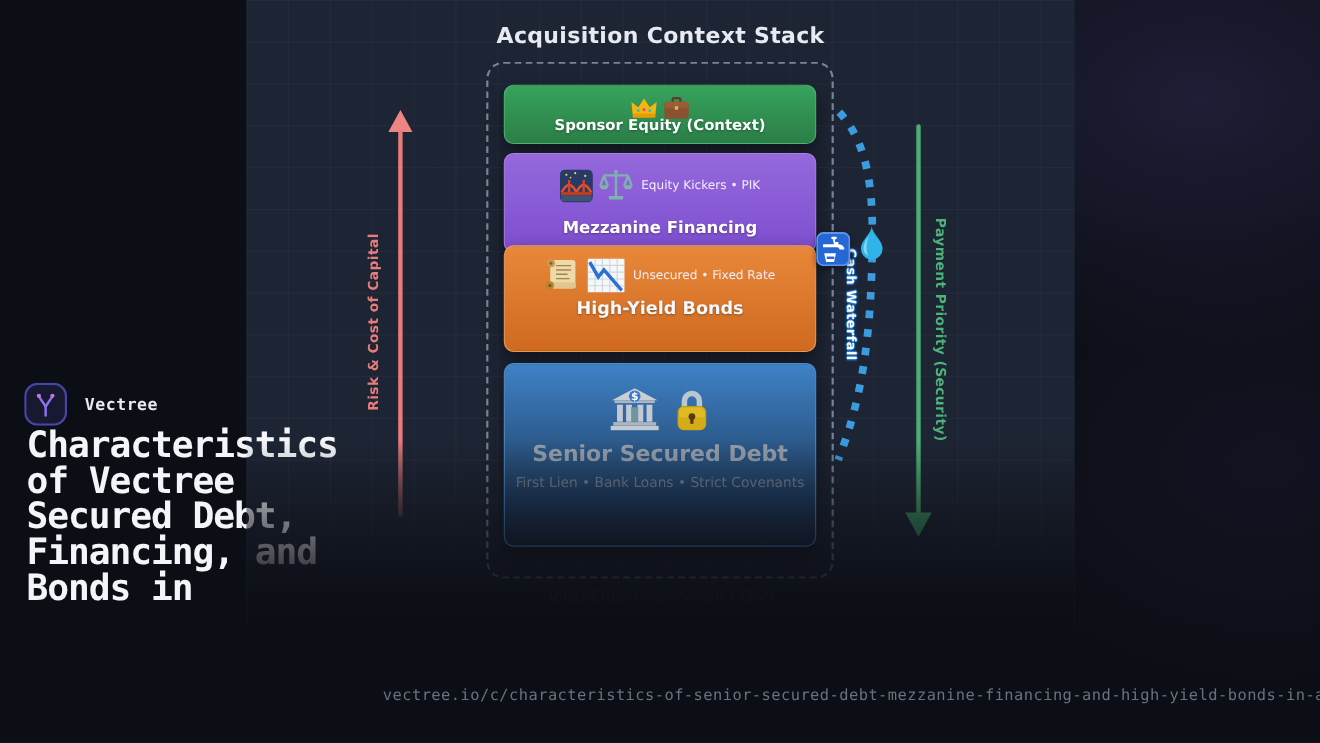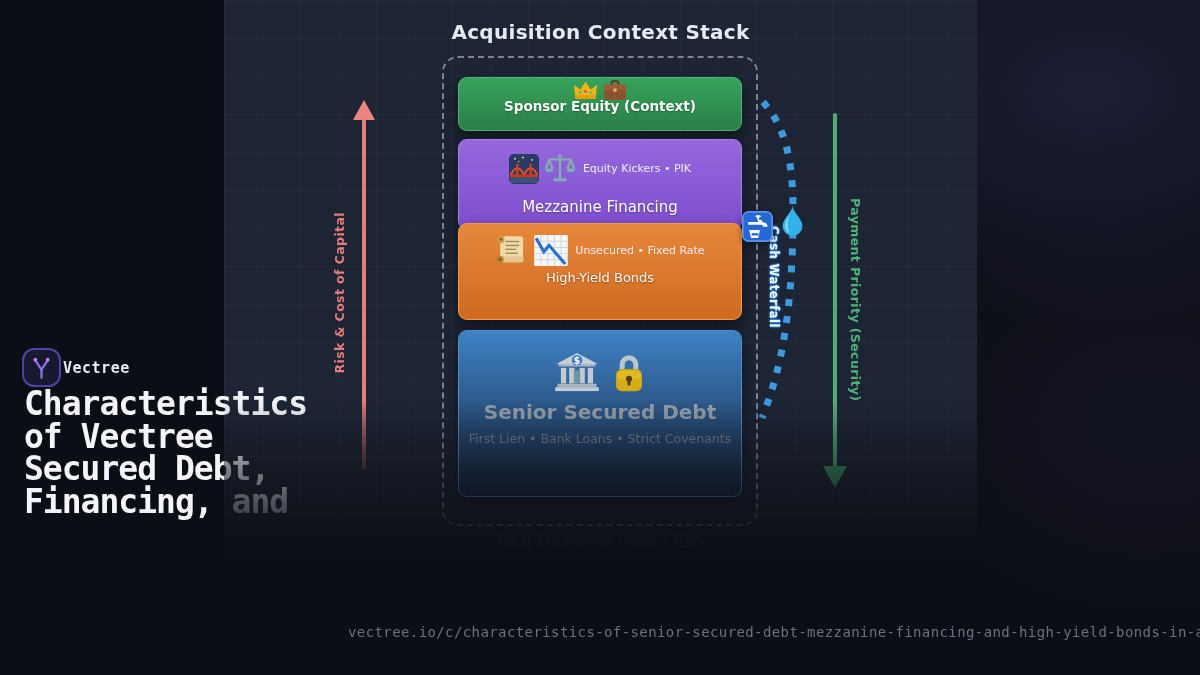--- a/index.html
+++ b/index.html
@@ -25,30 +25,30 @@
 
   
   .tev-box { position:absolute; left:442px; top:56px; width:316px; height:470px;
     border:2px dashed #7b8496; border-radius:16px; z-index:5; }
   .tev-caption { position:absolute; left:224px; top:533px; width:753px; text-align:center;
     font-size:15px; color:#49536b; z-index:6; }
 
   
   .layer { position:absolute; left:458px; width:284px; border-radius:9px; z-index:10;
     box-shadow:0 7px 16px rgba(0,0,0,0.45); display:flex; flex-direction:column; align-items:center; }
-  .l0 { top:77px;  height:54px;  border:1px solid #4cb572; justify-content:flex-start; padding-top:2px; }
+  .l0 { top:77px;  height:54px;  border:1px solid #4cb572; justify-content:center; padding-top:2px; }
   .l1 { top:139px; height:91px;  border:1px solid #a87fe8; justify-content:center; }
   .l2 { top:223px; height:97px;  border:1px solid #f09a50; justify-content:flex-start; padding-top:10px; }
   .l3 { top:330px; height:167px; border:1px solid #4e8ccc; justify-content:flex-start; padding-top:22px; }
   .icon-row { display:flex; align-items:center; gap:5px; }
   .ic { display:inline-flex; line-height:0; }
   .l-tag { font-size:11px; color:#f0edfa; margin-left:2px; white-space:nowrap; }
   .l0 .l-label { font-size:13.5px; font-weight:bold; color:#fff; margin-top:-3px; text-shadow:0 1px 2px rgba(0,0,0,0.35); }
-  .l1 .l-label { font-size:15px; font-weight:normal; color:#fff; margin-top:14px; text-shadow:0 1px 2px rgba(0,0,0,0.35); }
-  .l2 .l-label { font-size:13px; font-weight:normal; color:#f6f8fb; margin-top:4px; text-shadow:0 1px 2px rgba(0,0,0,0.35); }
+  .l1 .l-label { font-size:15px; font-weight:bold; color:#fff; margin-top:14px; text-shadow:0 1px 2px rgba(0,0,0,0.35); }
+  .l2 .l-label { font-size:16px; font-weight:bold; color:#f6f8fb; margin-top:4px; text-shadow:0 1px 2px rgba(0,0,0,0.35); }
   .l3 .l-title { font-size:20px; font-weight:bold; color:#95a0ac; margin-top:8px; }
   .l3 .l-sub   { font-size:12.5px; color:#76818f; margin-top:7px; }
 
   
   .arrow-line { position:absolute; width:4px; border-radius:2px; z-index:8; }
   .risk-line { left:362px; top:118px; height:352px;
     background:linear-gradient(to bottom, #e87c7c 0%, #e87c7c 80%, rgba(232,124,124,0.25) 100%); }
   .risk-head { position:absolute; left:353px; top:100px; width:0; height:0; z-index:8;
     border-left:11px solid transparent; border-right:11px solid transparent; border-bottom:20px solid #ee8585; }
   .pay-line { left:833px; top:113px; height:355px;
@@ -61,21 +61,21 @@
   .pay-label { position:absolute; left:848px; top:198px; font-size:12.5px; font-weight:bold; color:#4db378; letter-spacing:0.4px; z-index:9; }
 
   
   .wf-svg { position:absolute; left:0; top:0; z-index:12; pointer-events:none; }
   .wf-label { position:absolute; left:767px; top:226px; font-size:11.5px; font-weight:bold; color:#fff; z-index:14; letter-spacing:0.5px;
     text-shadow:-1px 0 #2a7fd4, 1px 0 #2a7fd4, 0 -1px #2a7fd4, 0 1px #2a7fd4, 0 0 4px #1f6fd0; }
   .faucet-wrap { position:absolute; left:742px; top:211px; z-index:15; line-height:0; filter:drop-shadow(0 2px 3px rgba(0,0,0,0.5)); }
   .droplet-wrap { position:absolute; left:780px; top:205px; z-index:13; line-height:0; }
 
   
-  .brand-row { position:absolute; left:22px; top:348px; display:flex; align-items:center; gap:2px; z-index:20; }
+  .brand-row { position:absolute; left:22px; top:348px; display:flex; align-items:center; gap:16px; z-index:20; }
   .brand-name { font-family:"DejaVu Sans Mono", monospace; font-size:15px; font-weight:bold; color:#e9ebf2; letter-spacing:0.5px; }
   .headline { position:absolute; left:24px; top:388px; width:340px; z-index:20;
     font-family:"DejaVu Sans Mono", monospace; font-weight:bold; font-size:33px; line-height:32.5px;
     letter-spacing:-1px; color:#f3f5f9; }
   .footer-url { position:absolute; left:348px; right:0; top:624px; height:20px; overflow:hidden; white-space:nowrap; z-index:20;
     font-family:"DejaVu Sans Mono", monospace; font-size:14px; color:#697180; letter-spacing:0.4px; }
 </style>
 </head>
 <body>
 
@@ -257,17 +257,18 @@
       </svg>
     </span>
     <span class="brand-name">Vectree</span>
   </div>
 
   <div class="headline">
     <div>Characteristics</div>
     <div>of Vectree</div>
     <div>Secured Debt,</div>
     <div>Financing, and</div>
+    <div>Bonds in</div>
   </div>
 
   <div class="footer-url">vectree.io/c/characteristics-of-senior-secured-debt-mezzanine-financing-and-high-yield-bonds-in-acquis</div>
 
 </div>
 
 </body></html>

